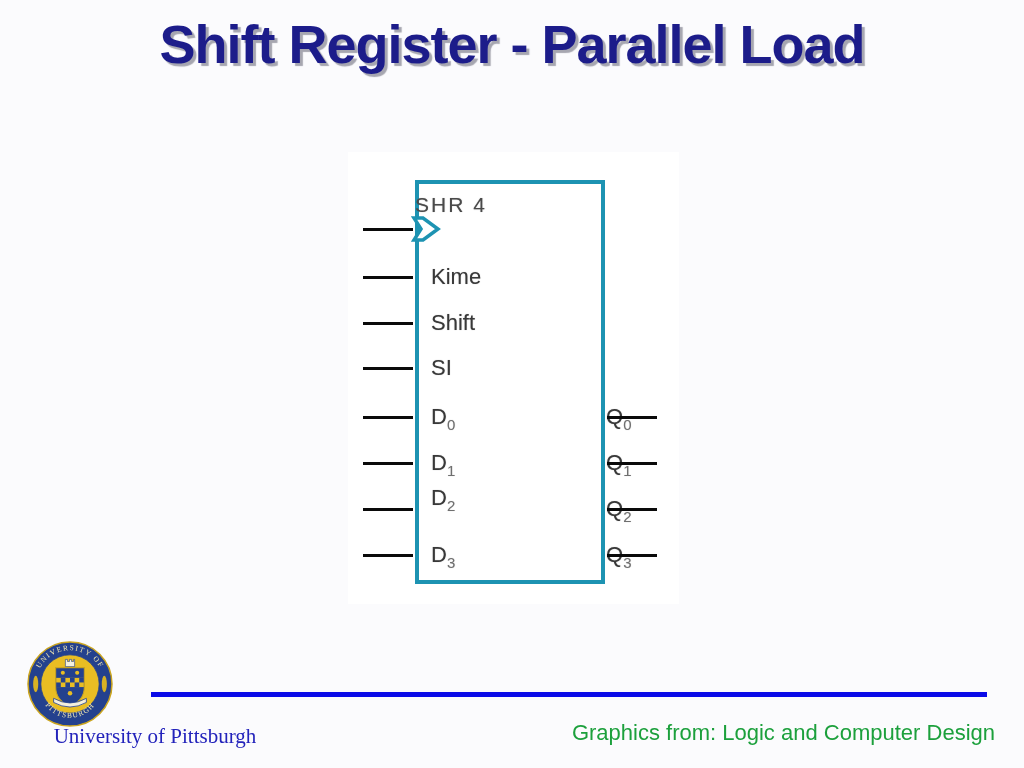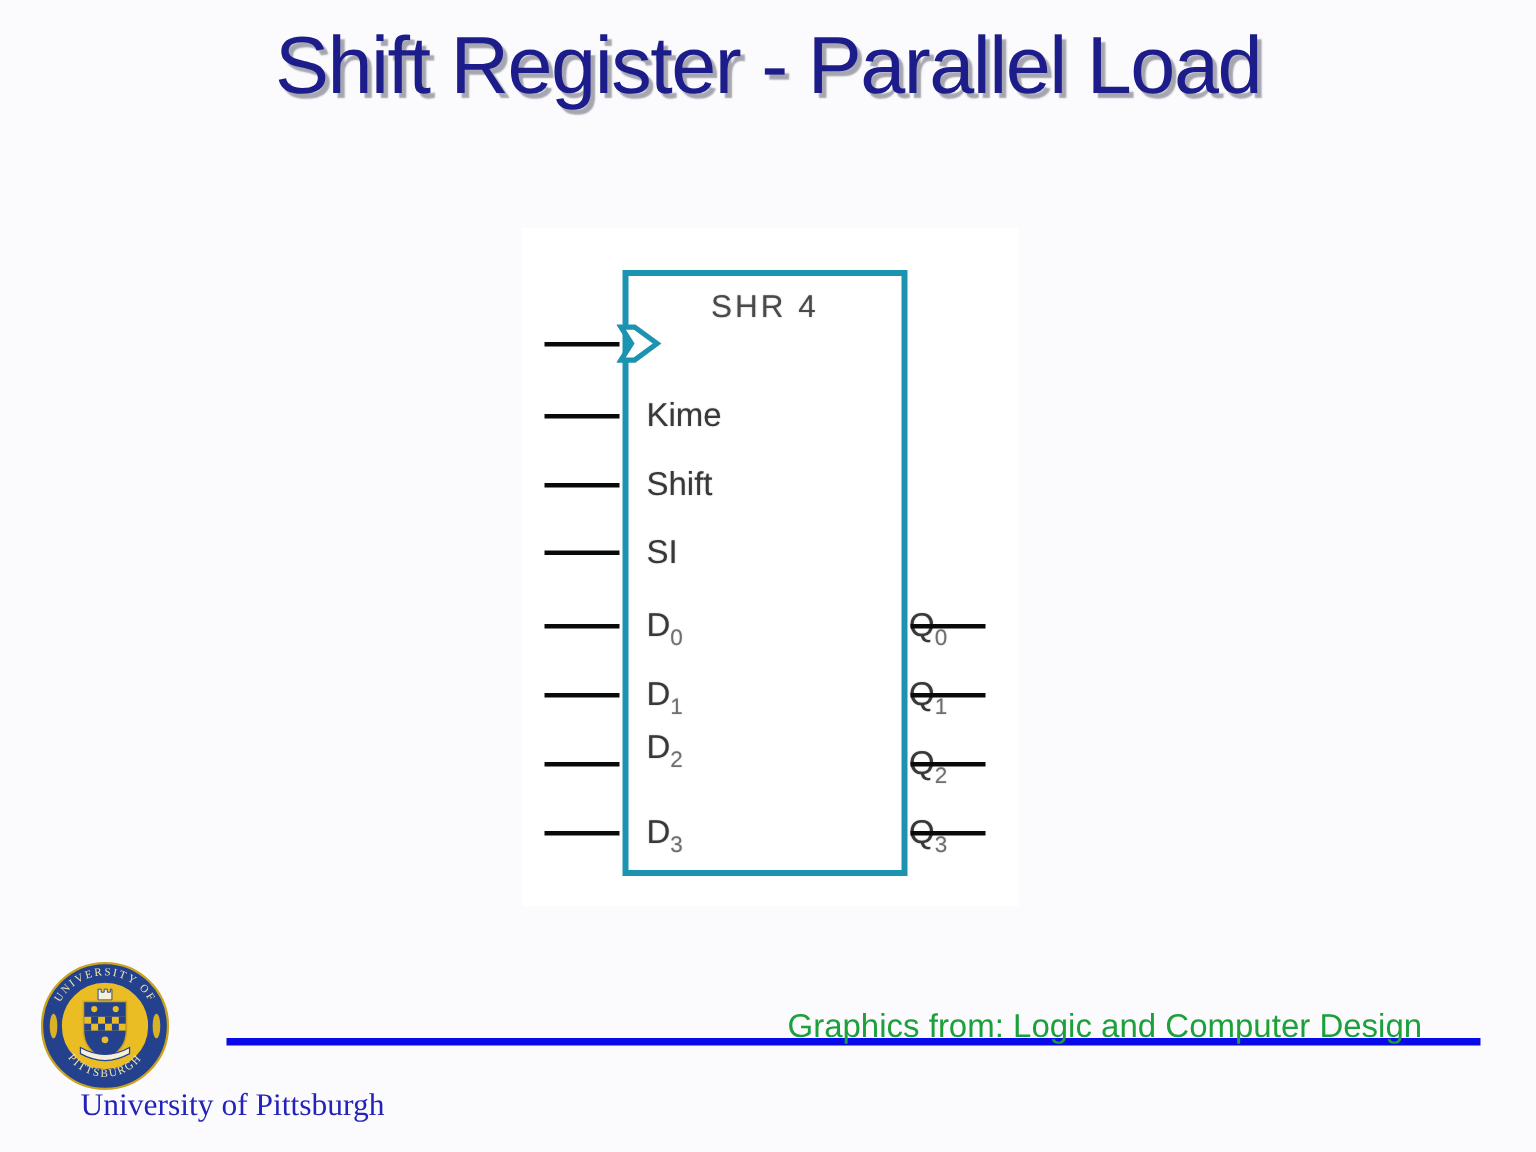--- a/index.html
+++ b/index.html
@@ -16,38 +16,37 @@
   .slide{
     position:relative;width:1024px;height:768px;
     background:#fbfbfd;overflow:hidden;
   }
 
   
   .title-block{
     position:absolute;left:0;top:14px;width:1024px;
     text-align:center;
     font-family:"Liberation Sans",sans-serif;
-    font-weight:normal;font-size:54px;line-height:61px;letter-spacing:-1px;
+    font-weight:bold;font-size:54px;line-height:61px;letter-spacing:-1px;
     color:var(--title-navy);
     text-shadow:3px 3px 1px var(--title-shadow);
   }
 
   
   .diagram-area{
     position:absolute;left:348px;top:152px;width:331px;height:452px;
     background:#ffffff;
   }
   .chip-box{
     position:absolute;left:67px;top:28px;width:190px;height:404px;
     border:4px solid var(--chip-teal);
     background:#ffffff;
   }
   .chip-label{
     position:absolute;left:67px;top:41px;width:190px;
-    text-align:center;
     font-size:21px;letter-spacing:2px;color:#4a4a4a;
     text-shadow:0 0 1px rgba(74,74,74,.45);
   }
   .wire{
     position:absolute;height:3px;background:#0a0a0a;width:50px;
   }
   .wire.in{left:15px;}
   .wire.out{left:259px;}
   .pin-label{
     position:absolute;left:83px;
@@ -67,22 +66,22 @@
     position:absolute;left:151px;top:692px;width:836px;height:5px;
     background:var(--divider-blue);
   }
   .org-name{
     position:absolute;left:18px;top:724px;width:274px;
     text-align:center;
     font-family:"Liberation Serif",serif;font-weight:normal;
     font-size:21px;color:var(--pitt-blue);
   }
   .credit{
-    position:absolute;left:525px;top:671px;width:470px;
-    text-align:left;
+    position:absolute;left:525px;top:720px;width:470px;
+    text-align:right;
     font-size:22px;line-height:26px;color:var(--credit-green);
   }
 </style>
 </head>
 <body>
 
 <div class="slide">
 
   <div class="title-block">
     <div>Shift Register - Parallel Load</div>

